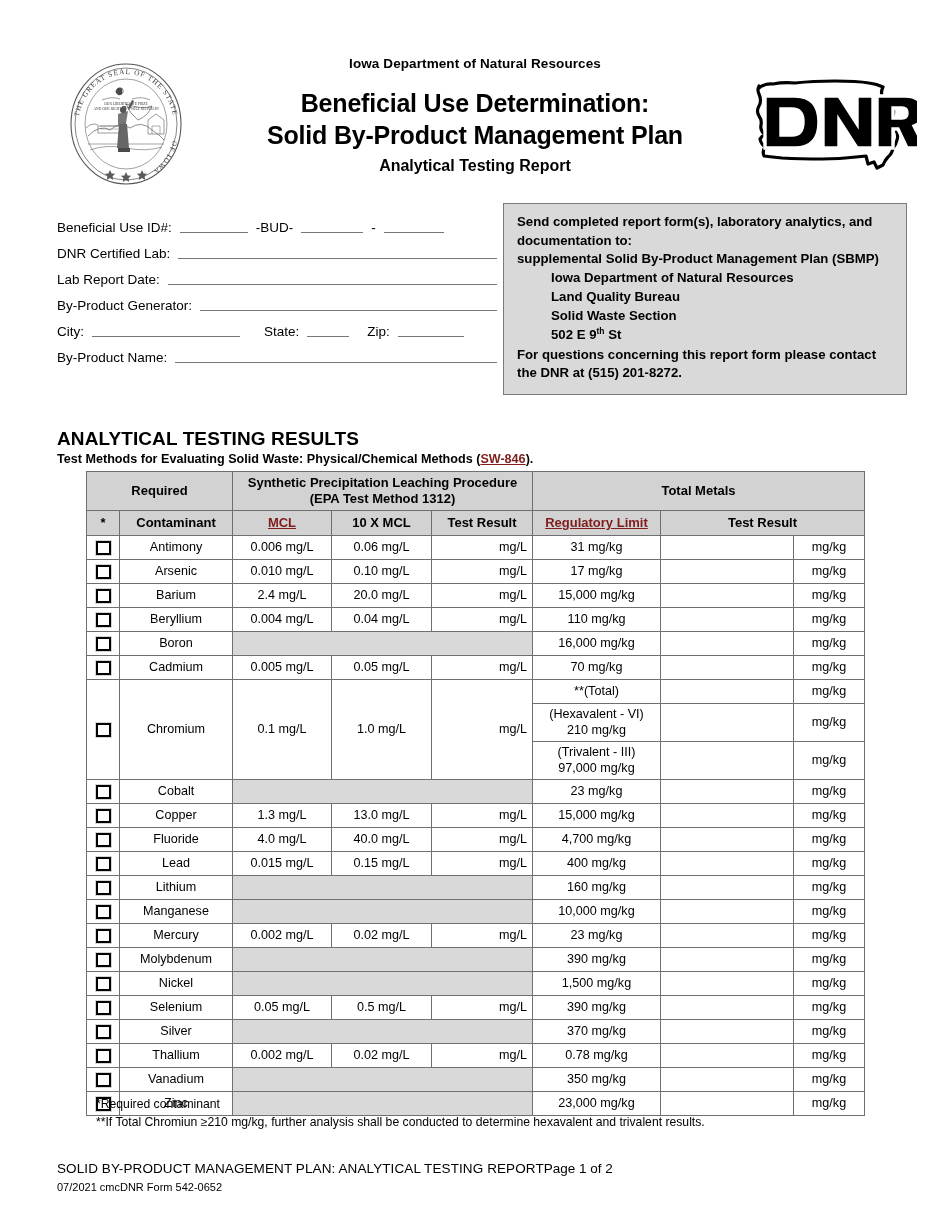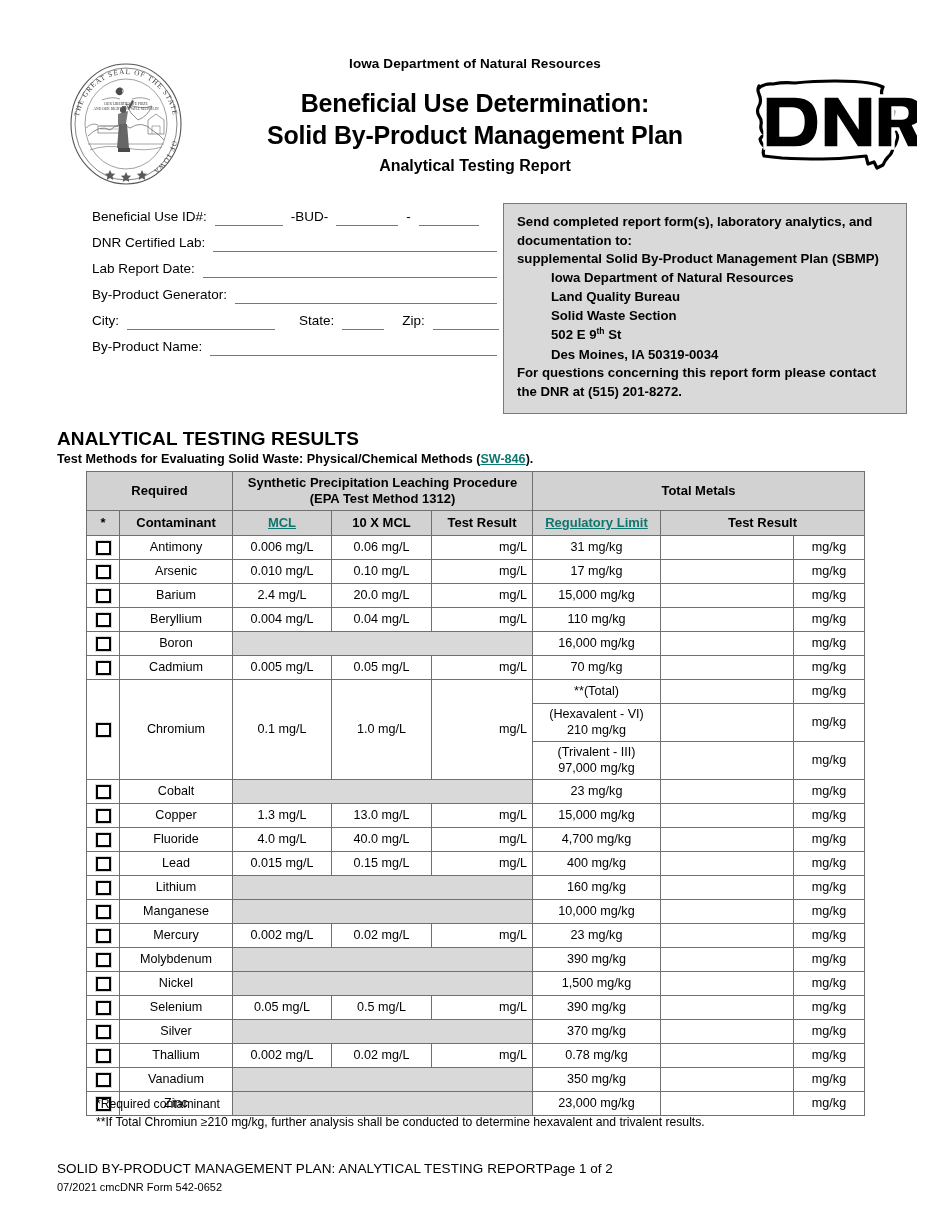--- a/index.html
+++ b/index.html
@@ -73,23 +73,23 @@
   
   .formfields {
     position: absolute;
     left: 57px;
     top: 209px;
     width: 440px;
     font-size: 13.5px;
   }
   .frow {
     display: flex;
+    align-items: flex-end;
     height: 26px;
     white-space: nowrap;
-    margin-left: 35px;
   }
   .flabel { flex: 0 0 auto; }
   .fline {
     flex: 0 0 auto;
     border-bottom: 1px solid #777;
     height: 16px;
     margin: 0 0 2px 0;
   }
   .fspacer { flex: 0 0 auto; width: 8px; }
   .fgrow { flex: 1 1 auto; border-bottom: 1px solid #777; height: 16px; margin-bottom: 2px; }
@@ -121,21 +121,21 @@
     letter-spacing: 0.1px;
   }
   .sec-sub {
     position: absolute;
     left: 57px;
     top: 452px;
     font-size: 12.6px;
     font-weight: bold;
   }
   .link {
-    color: #0f766e;
+    color: #7f1d1d;
     text-decoration: underline;
   }
 
   
   .tablewrap {
     position: absolute;
     left: 86px;
     top: 471px;
     width: 778px;
   }
@@ -354,21 +354,20 @@
   </div>
 
   <div class="addrbox">
     <div>Send completed report form(s), laboratory analytics, and</div>
     <div>documentation to:</div>
     <div>supplemental Solid By-Product Management Plan (SBMP)</div>
     <div class="indent">Iowa Department of Natural Resources</div>
     <div class="indent">Land Quality Bureau</div>
     <div class="indent">Solid Waste Section</div>
     <div class="indent"><span>502 E 9</span><sup>th</sup><span> St</span></div>
-    <div class="indent">Des Moines, IA 50319-0034</div>
     <div>For questions concerning this report form please contact</div>
     <div>the DNR at (515) 201-8272.</div>
   </div>
 
   <div class="sec-title">ANALYTICAL TESTING RESULTS</div>
   <div class="sec-sub">
     <span>Test Methods for Evaluating Solid Waste: Physical/Chemical Methods (</span><a class="link" href="#">SW-846</a><span>).</span>
   </div>
 
   <div class="tablewrap">

